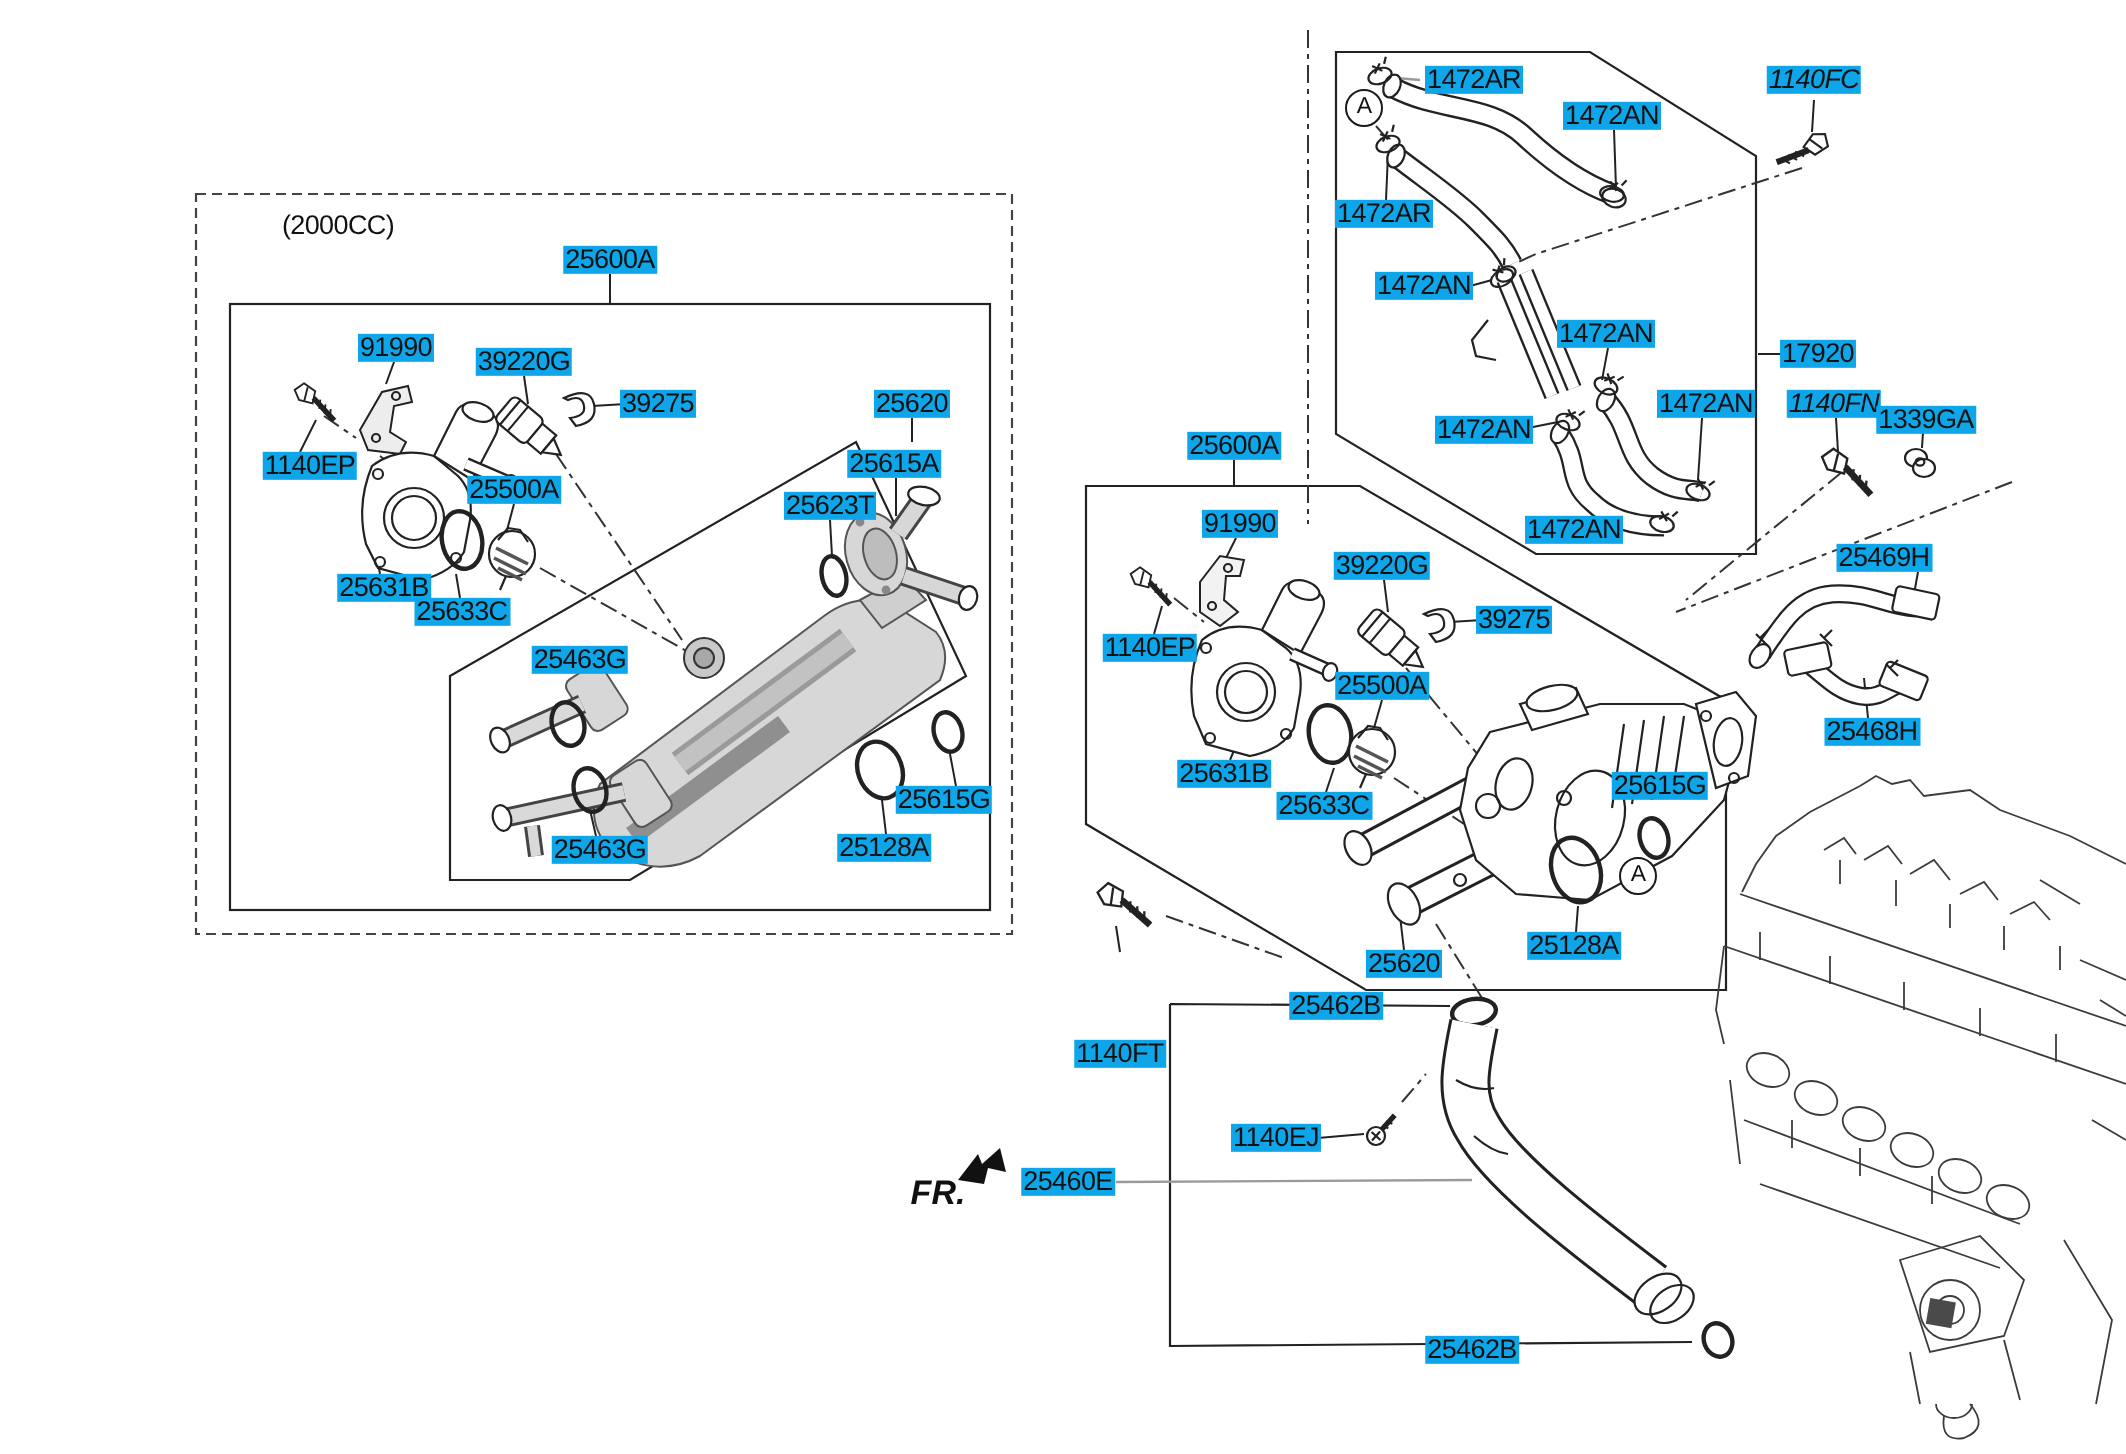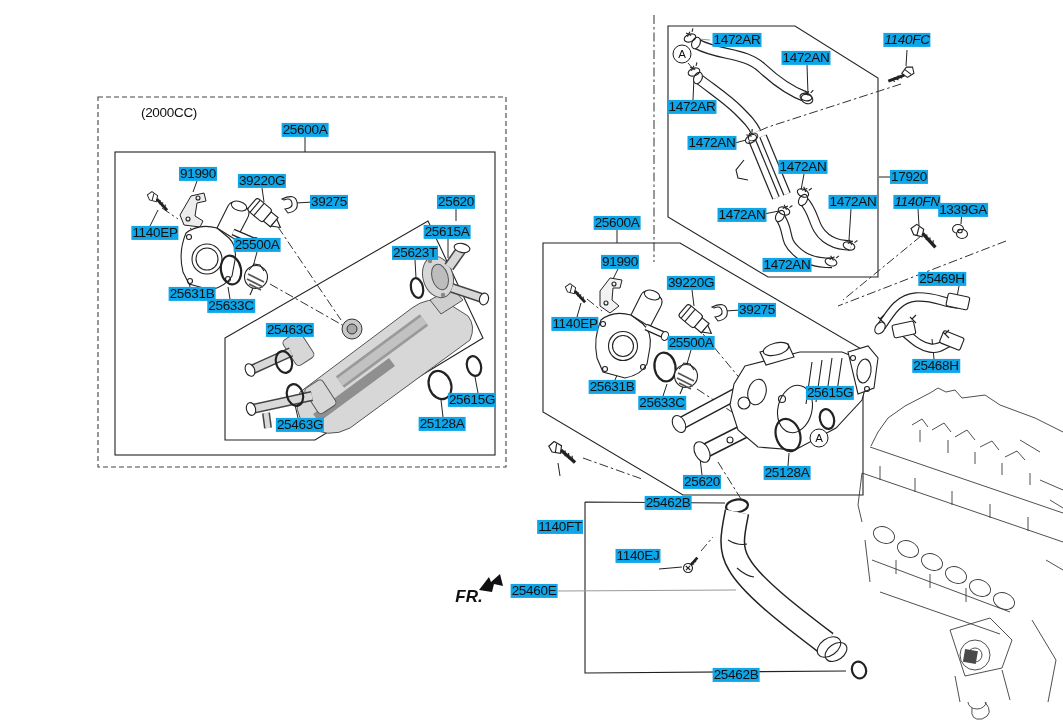--- a/index.html
+++ b/index.html
@@ -396,20 +396,20 @@
       <div class="callout" style="left: 757px; top: 310px;">39275</div>
       <div class="callout" style="left: 575px; top: 324px;">1140EP</div>
       <div class="callout" style="left: 691px; top: 343px;">25500A</div>
       <div class="callout" style="left: 612px; top: 387px;">25631B</div>
       <div class="callout" style="left: 662px; top: 403px;">25633C</div>
       <div class="callout" style="left: 830px; top: 393px;">25615G</div>
       <div class="callout" style="left: 787px; top: 473px;">25128A</div>
       <div class="callout" style="left: 702px; top: 482px;">25620</div>
       <div class="callout" style="left: 560px; top: 483px; margin-top: 44px;">1140FT</div>
       <div class="callout" style="left: 668px; top: 503px;">25462B</div>
-      <div class="callout" style="left: 638px; top: 556px;">1140EJ</div>
+      <div class="callout" style="left: 638px; top: 569px;">1140EJ</div>
       <div class="callout" style="left: 534px; top: 591px;">25460E</div>
       <div class="callout" style="left: 736px; top: 675px;">25462B</div>
       <div class="callout fr" style="left: 469px; top: 597px; font-style: italic;">FR.</div>
       <div class="callout marker" style="left: 682px; top: 54px;">A</div>
       <div class="callout marker" style="left: 819px; top: 438px;">A</div>
     </div>
 </div>
 
 </body></html>

